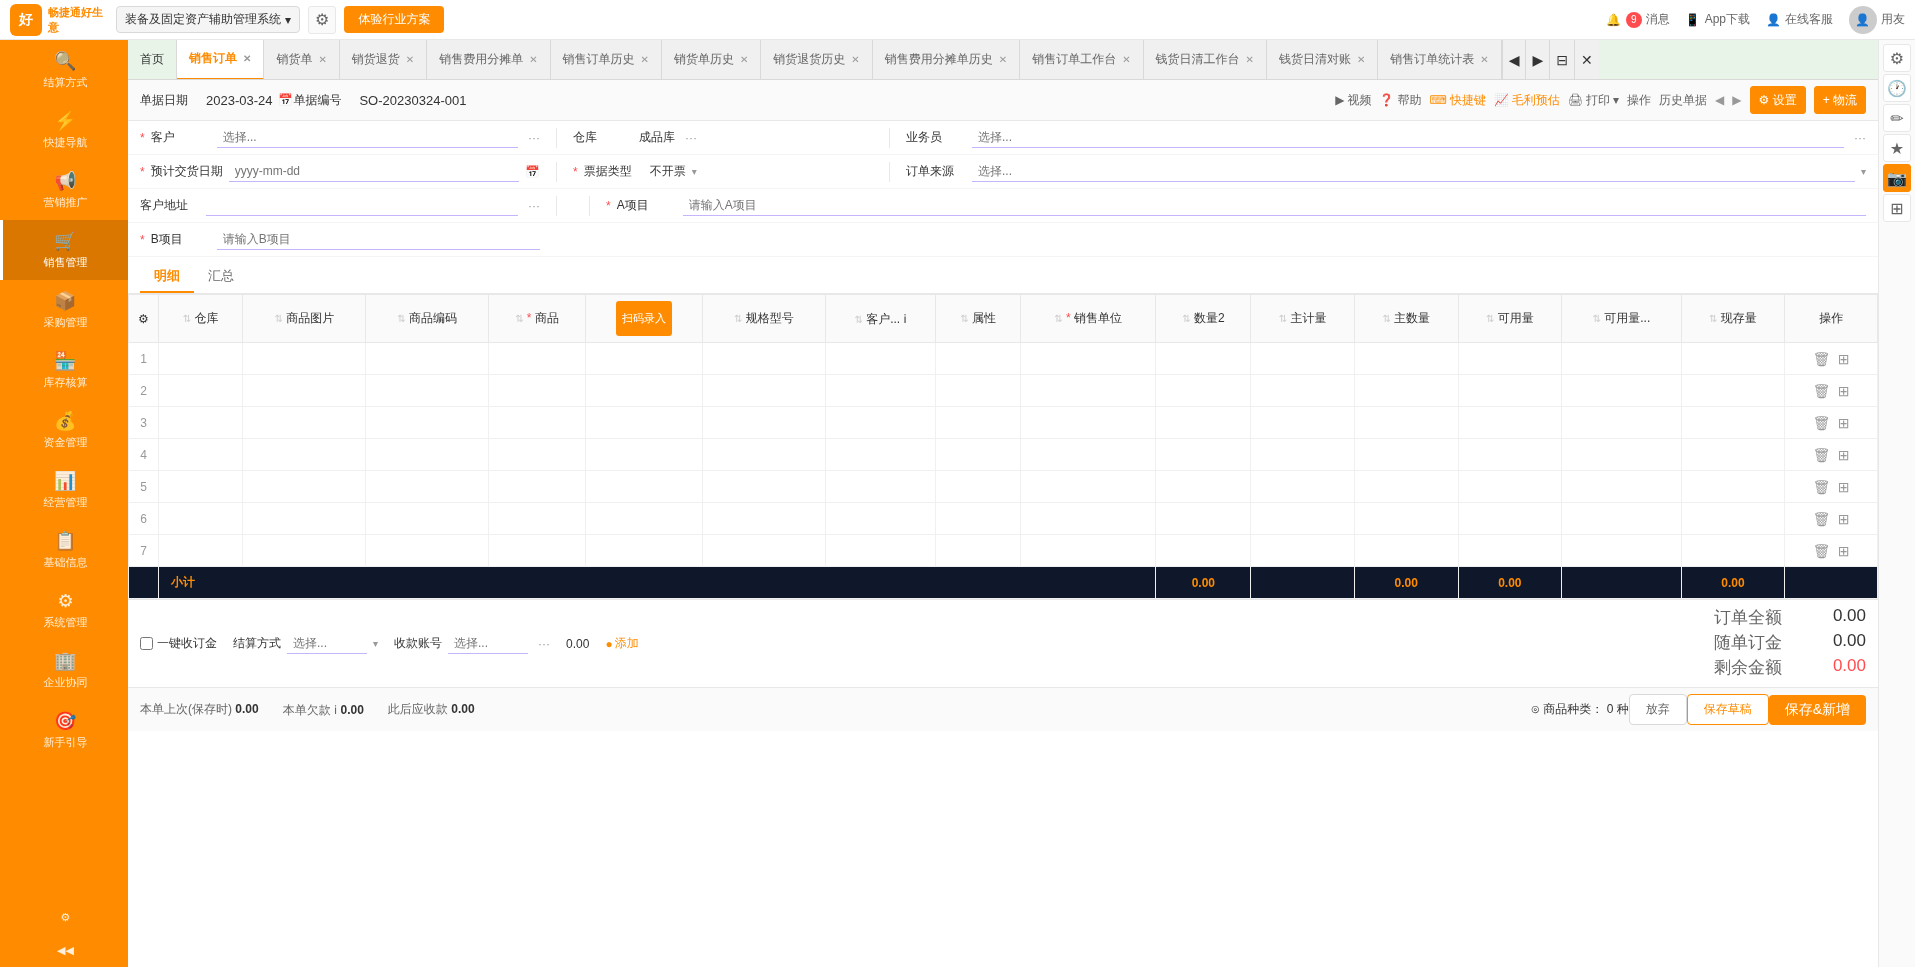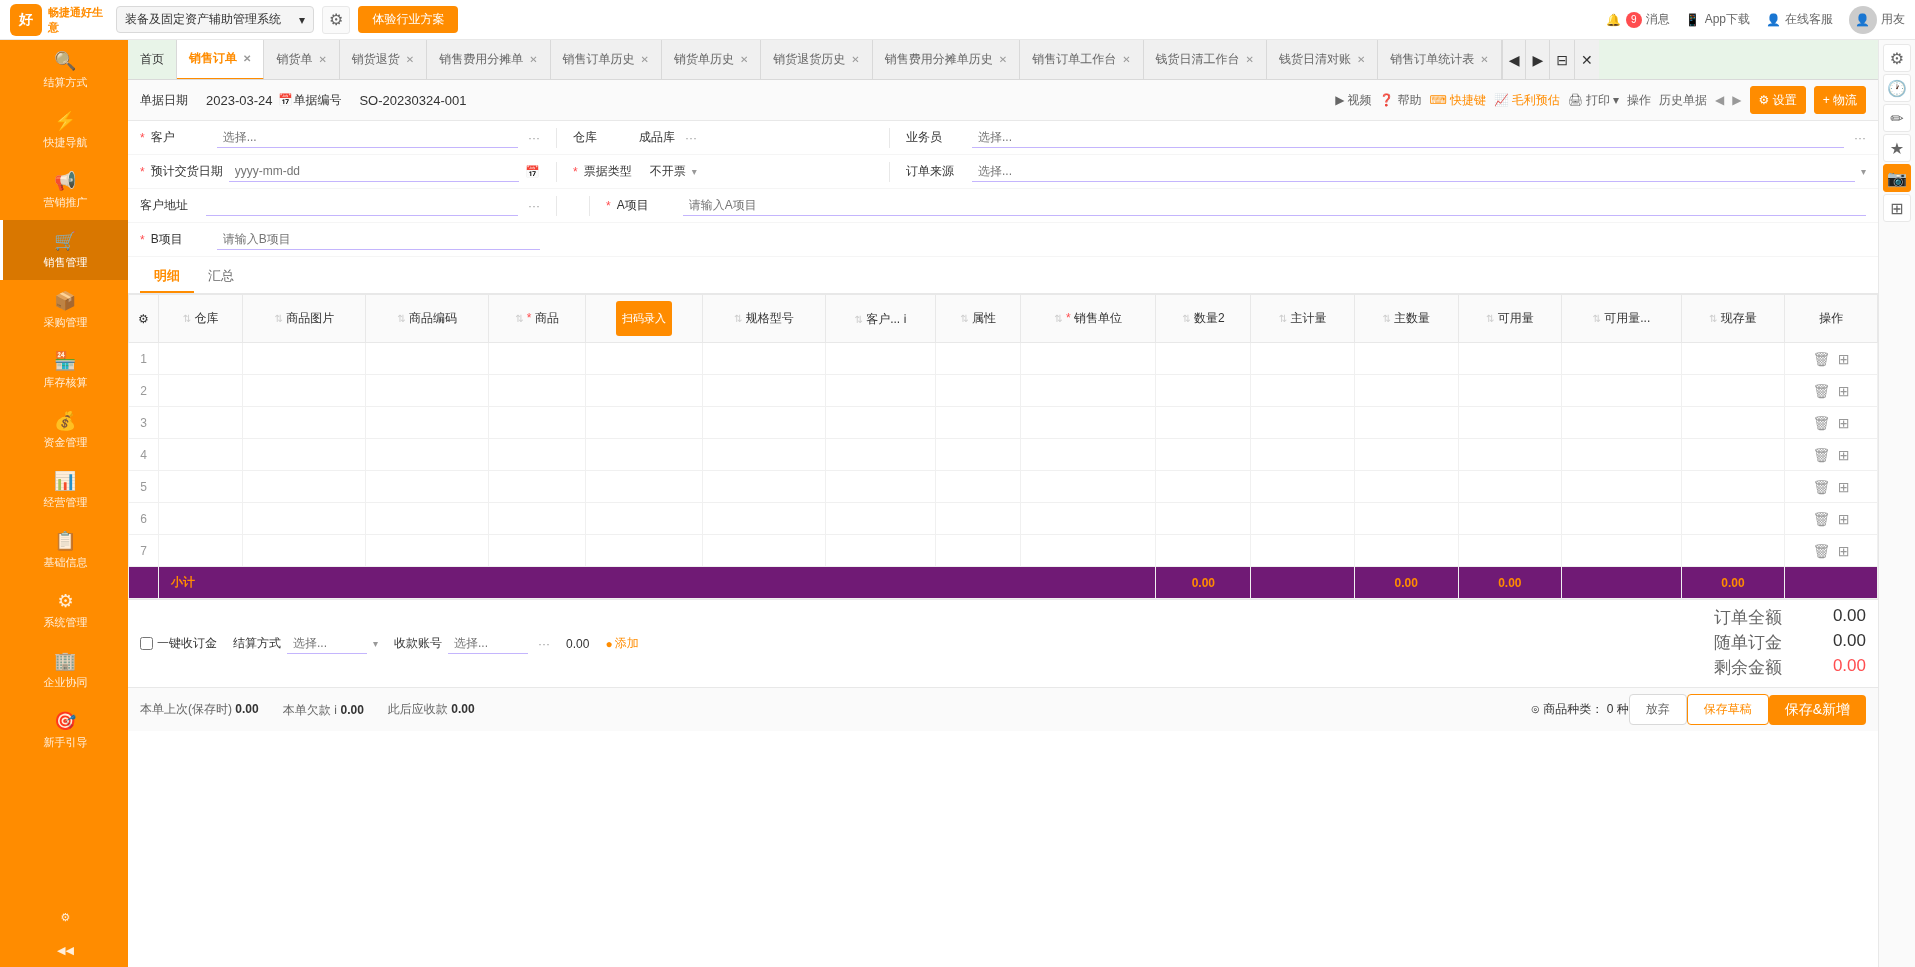--- a/index.html
+++ b/index.html
@@ -12,21 +12,21 @@
     .sidebar { width: 128px; background: #ff8c00; display: flex; flex-direction: column; overflow: hidden; flex-shrink: 0; }
     .content-area { flex: 1; display: flex; flex-direction: column; overflow: hidden; }
     .tab-bar { height: 40px; background: #e8f4e8; display: flex; align-items: center; border-bottom: 1px solid #d9d9d9; overflow: hidden; }
     .page-content { flex: 1; background: #fff; overflow: auto; padding: 0; }
 
     
     .top-bar-left { display: flex; align-items: center; gap: 8px; }
     .brand-logo { display: flex; align-items: center; gap: 6px; }
     .brand-icon { width: 32px; height: 32px; background: #ff8c00; border-radius: 6px; display: flex; align-items: center; justify-content: center; color: white; font-size: 14px; font-weight: bold; }
     .brand-text { font-size: 13px; color: #333; line-height: 1.2; }
-    .system-selector { display: flex; align-items: center; gap: 18px; background: #f5f5f5; border: 1px solid #d9d9d9; border-radius: 4px; padding: 4px 8px; cursor: pointer; }
+    .system-selector { display: flex; align-items: center; gap: 4px; background: #f5f5f5; border: 1px solid #d9d9d9; border-radius: 4px; padding: 4px 8px; cursor: pointer; }
     .industry-btn { background: #ff8c00; color: white; border: none; border-radius: 4px; padding: 5px 14px; cursor: pointer; font-size: 12px; }
     .top-bar-right { display: flex; align-items: center; gap: 16px; font-size: 12px; color: #666; }
     .top-bar-icon-item { display: flex; align-items: center; gap: 4px; cursor: pointer; }
     .notification-badge { background: #ff4d4f; color: white; border-radius: 50%; width: 16px; height: 16px; display: flex; align-items: center; justify-content: center; font-size: 10px; }
     .user-avatar { width: 28px; height: 28px; background: #ccc; border-radius: 50%; display: flex; align-items: center; justify-content: center; }
 
     
     .sidebar-item { display: flex; flex-direction: column; align-items: center; padding: 10px 6px; cursor: pointer; color: rgba(255,255,255,0.85); font-size: 11px; gap: 3px; border-left: 3px solid transparent; }
     .sidebar-item.active { background: rgba(0,0,0,0.15); border-left-color: white; color: white; }
     .sidebar-icon { font-size: 18px; }
@@ -59,21 +59,21 @@
     
     .data-table { width: 100%; border-collapse: collapse; font-size: 12px; }
     .data-table th { background: #fafafa; border: 1px solid #e8e8e8; padding: 6px 8px; text-align: center; color: #333; font-weight: normal; white-space: nowrap; }
     .data-table th .sort-arrows { color: #ccc; font-size: 10px; }
     .data-table td { border: 1px solid #f0f0f0; padding: 4px 8px; text-align: center; height: 32px; }
     .row-num { color: #999; width: 30px; }
     .scan-btn { background: #ff8c00; color: white; border: none; padding: 10px 6px; border-radius: 3px; font-size: 11px; cursor: pointer; }
     .table-action-btn { background: none; border: none; cursor: pointer; color: #999; font-size: 14px; padding: 2px; }
 
     
-    .total-row td { background: #701a75; font-weight: bold; color: #ff8c00; }
+    .total-row td { background: #0f172a; font-weight: bold; color: #ff8c00; }
 
     
     .bottom-section { padding: 6px 12px; border-top: 1px solid #e8e8e8; display: flex; align-items: center; gap: 16px; }
     .checkbox-label { display: flex; align-items: center; gap: 4px; }
     .bottom-field { display: flex; align-items: center; gap: 6px; }
     .add-link { color: #ff8c00; cursor: pointer; display: flex; align-items: center; gap: 2px; }
 
     
     .right-actions { display: flex; flex-direction: column; align-items: center; padding: 4px; gap: 2px; background: #fafafa; border-left: 1px solid #e8e8e8; }
     .right-action-btn { width: 28px; height: 28px; display: flex; align-items: center; justify-content: center; cursor: pointer; color: #666; font-size: 16px; border: 1px solid #e8e8e8; border-radius: 3px; background: white; }

